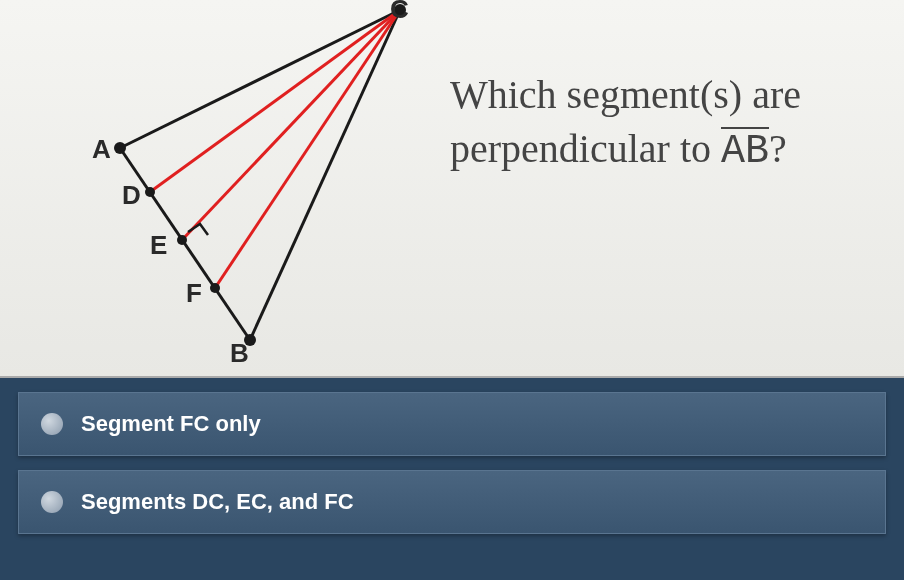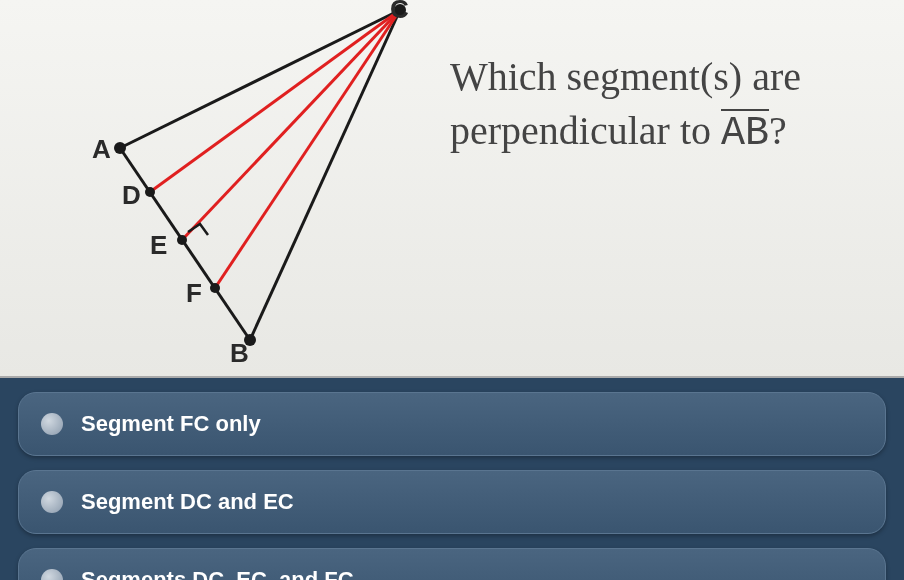--- a/index.html
+++ b/index.html
@@ -32,41 +32,41 @@
     }
     .vertex-label {
       position: absolute;
       font-family: Arial, sans-serif;
       font-weight: bold;
       font-size: 26px;
       color: #2a2a2a;
     }
     .question-text {
       flex: 1;
-      padding-top: 50px;
+      padding-top: 68px;
       padding-left: 10px;
       font-size: 40px;
       color: #444;
       line-height: 1.35;
     }
     .overline {
       text-decoration: overline;
       text-decoration-thickness: 2px;
       font-family: Liberation Mono, monospace;
     }
     .answers {
       padding: 14px 18px;
       display: flex;
       flex-direction: column;
       gap: 14px;
     }
     .answer-option {
       background: linear-gradient(to bottom, #4a6580, #3a5570);
       border: 1px solid #5a7590;
-      border-radius: 18px;
+      border-radius: 0;
       padding: 18px 22px;
       display: flex;
       align-items: center;
       gap: 18px;
       cursor: pointer;
       box-shadow: 0 2px 4px rgba(0,0,0,0.3);
     }
     .radio-dot {
       width: 22px;
       height: 22px;
@@ -118,19 +118,15 @@
   </div>
 </div>
 
 <div class="answers">
   <div class="answer-option">
     <div class="radio-dot"></div>
     <div class="answer-text">Segment FC only</div>
   </div>
   <div class="answer-option">
     <div class="radio-dot"></div>
-    <div class="answer-text">Segment DC and EC</div>
-  </div>
-  <div class="answer-option">
-    <div class="radio-dot"></div>
     <div class="answer-text">Segments DC, EC, and FC</div>
   </div>
 </div>
 
 </body></html>

